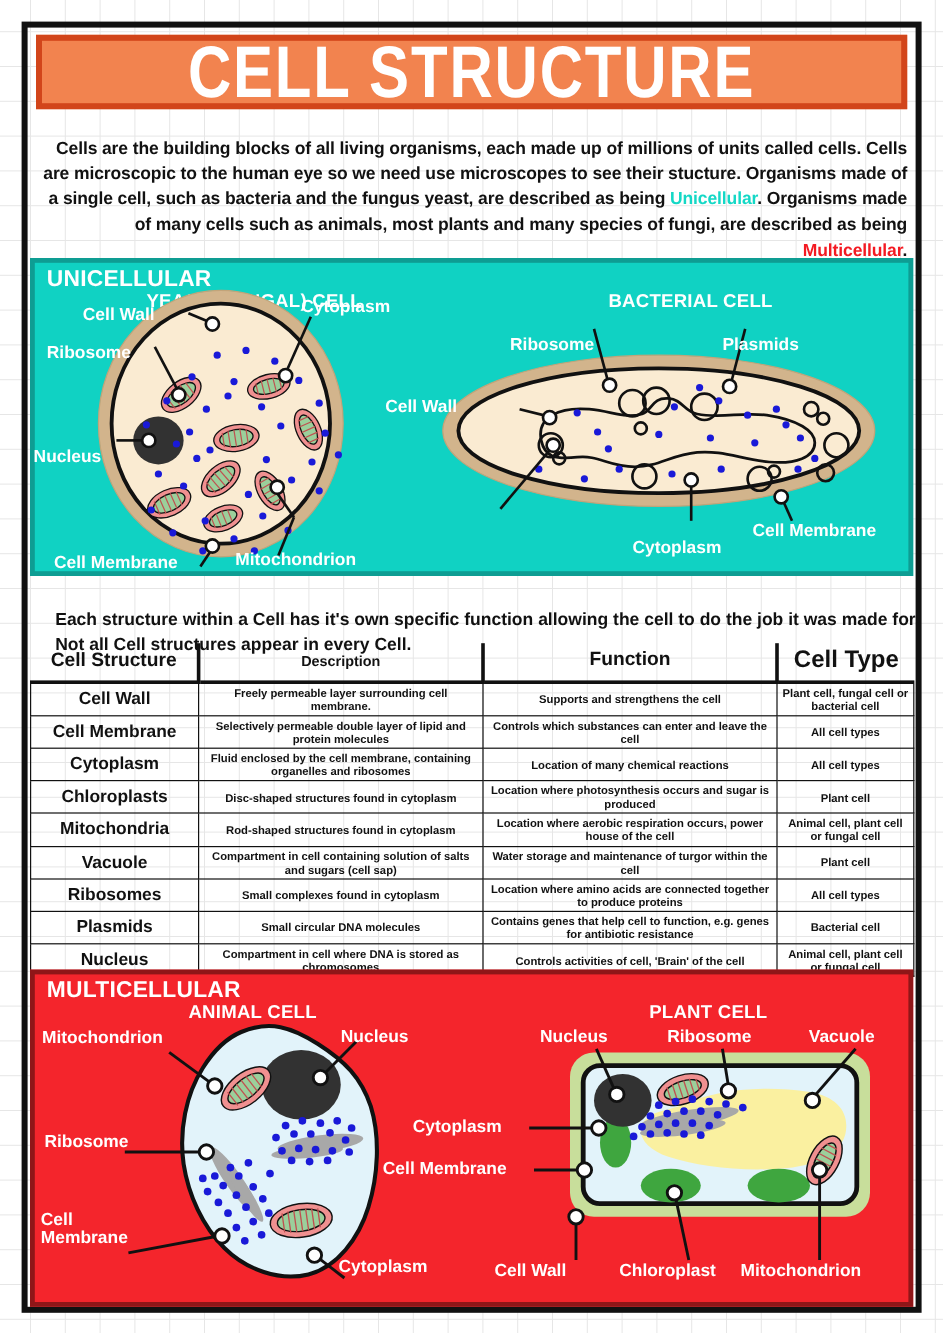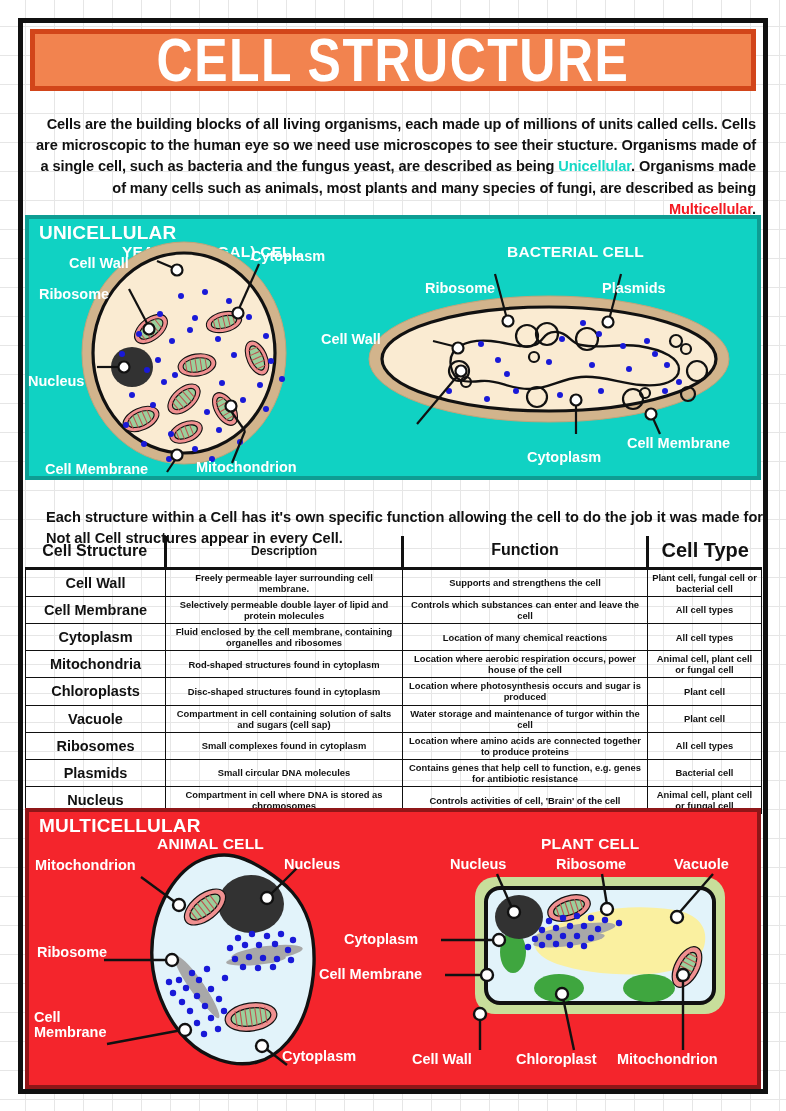--- a/index.html
+++ b/index.html
@@ -372,30 +372,30 @@
       <td class="c-func">Controls which substances can enter and leave the cell</td>
       <td class="c-type">All cell types</td>
     </tr>
     <tr>
       <td class="c-name">Cytoplasm</td>
       <td class="c-desc">Fluid enclosed by the cell membrane, containing organelles and ribosomes</td>
       <td class="c-func">Location of many chemical reactions</td>
       <td class="c-type">All cell types</td>
     </tr>
     <tr>
+      <td class="c-name">Chloroplasts</td>
+      <td class="c-desc">Disc-shaped structures found in cytoplasm</td>
+      <td class="c-func">Location where photosynthesis occurs and sugar is produced</td>
+      <td class="c-type">Plant cell</td>
+    </tr>
+    <tr>
       <td class="c-name">Mitochondria</td>
       <td class="c-desc">Rod-shaped structures found in cytoplasm</td>
       <td class="c-func">Location where aerobic respiration occurs, power house of the cell</td>
       <td class="c-type">Animal cell, plant cell or fungal cell</td>
-    </tr>
-    <tr>
-      <td class="c-name">Chloroplasts</td>
-      <td class="c-desc">Disc-shaped structures found in cytoplasm</td>
-      <td class="c-func">Location where photosynthesis occurs and sugar is produced</td>
-      <td class="c-type">Plant cell</td>
     </tr>
     <tr>
       <td class="c-name">Vacuole</td>
       <td class="c-desc">Compartment in cell containing solution of salts and sugars (cell sap)</td>
       <td class="c-func">Water storage and maintenance of turgor within the cell</td>
       <td class="c-type">Plant cell</td>
     </tr>
     <tr>
       <td class="c-name">Ribosomes</td>
       <td class="c-desc">Small complexes found in cytoplasm</td>

